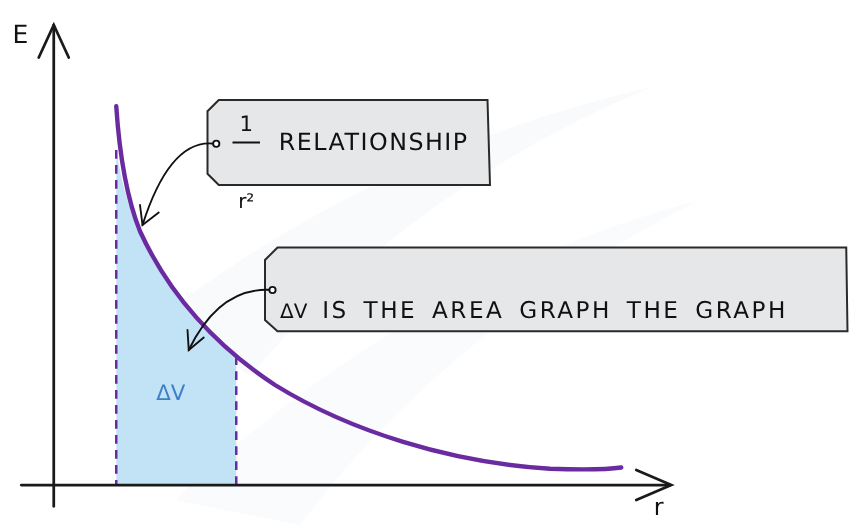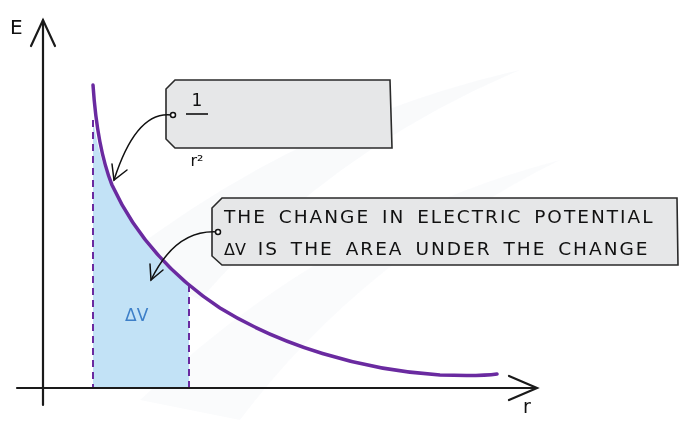--- a/index.html
+++ b/index.html
@@ -55,21 +55,21 @@
     </g>
 
     <line x1="186" y1="114" x2="208" y2="114" stroke="#111" stroke-width="1.6"></line>
   </svg>
 
   <div class="axis-label" style="left:10px; top:17px;">E</div>
   <div class="axis-label" style="left:523px; top:397px; font-size:19px;">r</div>
 
   <div class="frac" style="left:186px; top:90px; width:22px; font-size:17px;">1</div>
   <div class="frac" style="left:184px; top:117px; width:26px; font-size:16px;margin-top:34px;">r²</div>
+  <div class="callout-text" style="left:223px; top:103px; font-size:19px;">RELATIONSHIP</div>
 
-  <div class="callout-text" style="left:224px; top:206px; font-size:18.5px; letter-spacing:2px; word-spacing:4px;">THE CHANGE IN ELECTRIC POTENTIAL</div>
   <div class="callout-text" style="left:224px; top:238px; font-size:18.5px; letter-spacing:2px; word-spacing:4px;">
     <span style="font-size:16px; letter-spacing:0;">ΔV</span>
-    <span>IS THE AREA UNDER THE CHANGE</span>
+    <span>IS THE AREA GRAPH THE GRAPH</span>
   </div>
 
   <div class="area-label" style="left:125px; top:305px;">ΔV</div>
 </div>
 
 </body></html>

